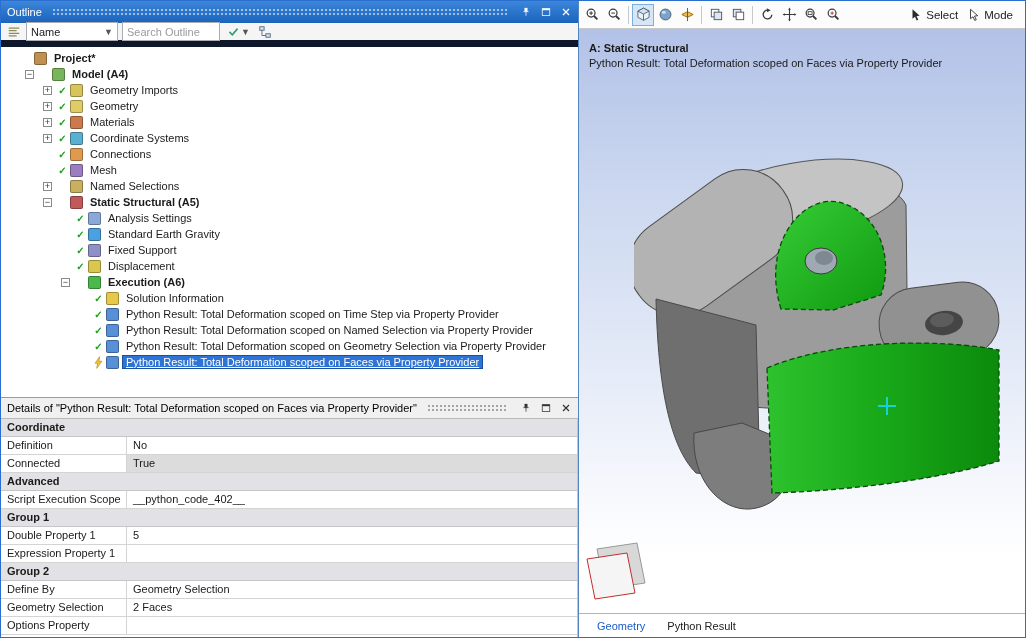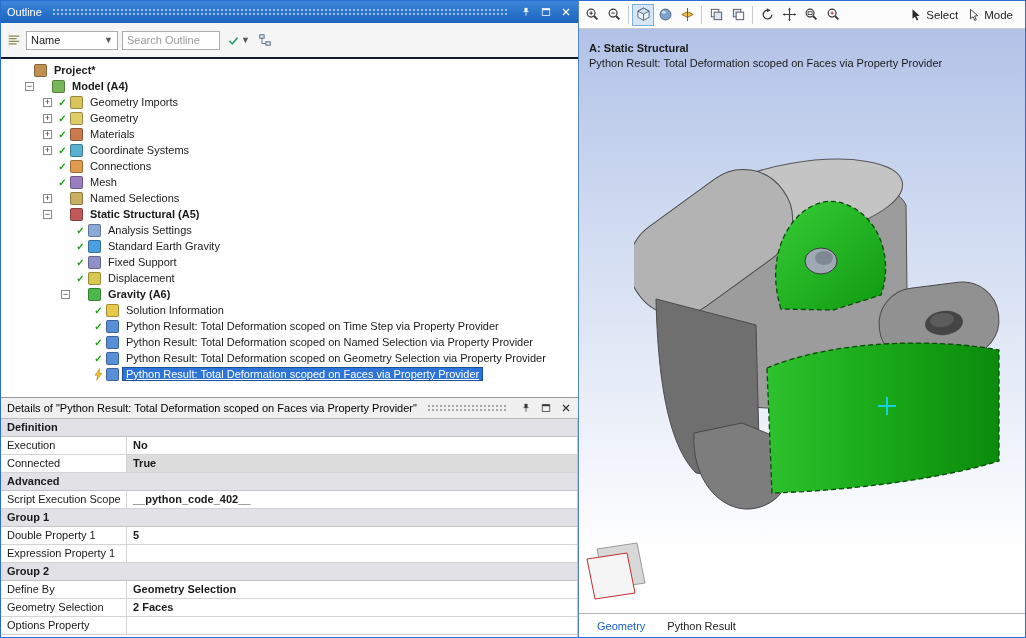--- a/index.html
+++ b/index.html
@@ -12,21 +12,21 @@
   .panel-titlebar{height:22px;background:linear-gradient(#3c86dc,#1b63bb);color:#fff;display:flex;align-items:center;padding:0 4px 0 6px;gap:4px;flex:none;}
   .panel-titlebar .cap-text{white-space:nowrap;}
   .drag-dots{flex:1;height:9px;margin:0 6px;background-image:radial-gradient(circle,rgba(255,255,255,.55) 1px,transparent 1.3px);background-size:4px 4px;}
   .cap-btn{width:16px;height:15px;display:flex;align-items:center;justify-content:center;color:#fff;cursor:default;}
   .cap-btn svg{width:12px;height:12px;}
   .details-titlebar{height:22px;background:#f0f0f0;border-top:1px solid #9a9a9a;border-bottom:1px solid #b9b9b9;color:#000;display:flex;align-items:center;padding:0 4px 0 6px;gap:4px;flex:none;}
   .details-titlebar .drag-dots{background-image:radial-gradient(circle,rgba(90,90,90,.5) 1px,transparent 1.3px);}
   .details-titlebar .cap-btn{color:#333;}
 
   .outline-panel{height:396px;display:flex;flex-direction:column;flex:none;}
-  .outline-toolbar{height:36px;background:#f5f5f5;border-bottom:2px solid #0f172a;display:flex;align-items:center;gap:4px;padding:0 4px;flex:none;}
+  .outline-toolbar{height:24px;background:#f5f5f5;border-bottom:7px solid #0f172a;display:flex;align-items:center;gap:4px;padding:0 4px;flex:none;}
   .mini-icon{width:17px;height:17px;display:flex;align-items:center;justify-content:center;}
   .mini-icon svg{width:14px;height:14px;}
   .combo{display:inline-flex;align-items:center;justify-content:space-between;width:92px;height:19px;border:1px solid #abadb3;background:#fff;padding:0 4px;}
   .combo .arrow{color:#555;font-size:9px;}
   .search{width:98px;height:19px;border:1px solid #abadb3;padding:0 4px;font-family:Liberation Sans, sans-serif;font-size:11px;}
   .search::placeholder{color:#9a9a9a;}
   .dd-btn{display:inline-flex;align-items:center;height:19px;border:1px solid transparent;padding:0 2px;gap:1px;background:transparent;}
   .dd-btn .arrow{color:#555;font-size:9px;}
 
   .tree{flex:1;background:#fff;overflow:hidden;padding-top:3px;}
@@ -47,21 +47,21 @@
   .named-selections-icon{background:#c8b060;} .static-structural-icon{background:#c05a5a;}
   .analysis-settings-icon{background:#8aa8d8;} .earth-gravity-icon{background:#4aa0e0;}
   .fixed-support-icon{background:#9090c8;} .displacement-icon{background:#d8c850;}
   .solution-icon{background:#4ab84a;} .solution-information-icon{background:#e8c848;}
   .python-result-icon{background:#5890d8;}
 
   .details-panel{flex:1;display:flex;flex-direction:column;min-height:0;}
   .details-table{flex:1;display:grid;grid-template-columns:126px 1fr;grid-auto-rows:18px;align-content:start;background:#fff;border-right:1px solid #c4c4c4;}
   .d-cell{height:18px;line-height:17px;padding:0 6px;border-bottom:1px solid #d4d4d4;overflow:hidden;white-space:nowrap;}
   .d-label{border-right:1px solid #d4d4d4;background:#fff;}
-  .d-value{background:#fff;font-weight:bold;}
+  .d-value{background:#fff;}
   .d-value.disabled{background:#dcdcdc;}
   .d-section{grid-column:1/3;background:#e2e2e6;font-weight:bold;border-bottom:1px solid #c6c6c6;height:18px;line-height:17px;padding:0 6px;}
 
   
   .right-col{flex:1;display:flex;flex-direction:column;min-width:0;justify-content:center;}
   .gfx-toolbar{height:28px;background:#fcfcfc;border-bottom:1px solid #c9c9c9;display:flex;align-items:center;padding:0 2px;flex:none;}
   .tb{width:22px;height:22px;display:flex;align-items:center;justify-content:center;border:1px solid transparent;background:transparent;}
   .tb svg{width:15px;height:15px;}
   .tb.pressed{background:#d6e6f6;border-color:#7ab0e0;}
   .sep{width:1px;height:18px;background:#c9c9c9;margin:0 3px;}
@@ -219,21 +219,21 @@
           <div class="tree-row" style="padding-left: 60px;">
             <span class="expander none"></span>
             <span class="status check">✓</span>
             <span class="node-icon displacement-icon"></span>
             <span class="tree-label">Displacement</span>
           </div>
           <div class="tree-row" style="padding-left: 60px;">
             <span class="expander minus">−</span>
             <span class="status none"></span>
             <span class="node-icon solution-icon"></span>
-            <span class="tree-label bold">Gravity (A6)</span>
+            <span class="tree-label bold">Execution (A6)</span>
           </div>
           <div class="tree-row" style="padding-left: 78px;">
             <span class="expander none"></span>
             <span class="status check">✓</span>
             <span class="node-icon solution-information-icon"></span>
             <span class="tree-label">Solution Information</span>
           </div>
           <div class="tree-row" style="padding-left: 78px;">
             <span class="expander none"></span>
             <span class="status check">✓</span>
@@ -282,22 +282,22 @@
               <line x1="3" y1="4.6" x2="13" y2="4.6" stroke="currentColor" stroke-width="2"></line>
             </svg>
         </span>
         <span class="cap-btn">
           <svg viewBox="0 0 16 16">
               <path d="M4 4 L12 12 M12 4 L4 12" stroke="currentColor" stroke-width="1.6"></path>
             </svg>
         </span>
       </div>
       <div class="details-table" id="details">
-          <div class="d-section">Definition</div>
-          <div class="d-cell d-label">Execution</div>
+          <div class="d-section">Coordinate</div>
+          <div class="d-cell d-label">Definition</div>
           <div class="d-cell d-value">No</div>
           <div class="d-cell d-label">Connected</div>
           <div class="d-cell d-value disabled">True</div>
           <div class="d-section">Advanced</div>
           <div class="d-cell d-label">Script Execution Scope</div>
           <div class="d-cell d-value">__python_code_402__</div>
           <div class="d-section">Group 1</div>
           <div class="d-cell d-label">Double Property 1</div>
           <div class="d-cell d-value">5</div>
           <div class="d-cell d-label">Expression Property 1</div>

